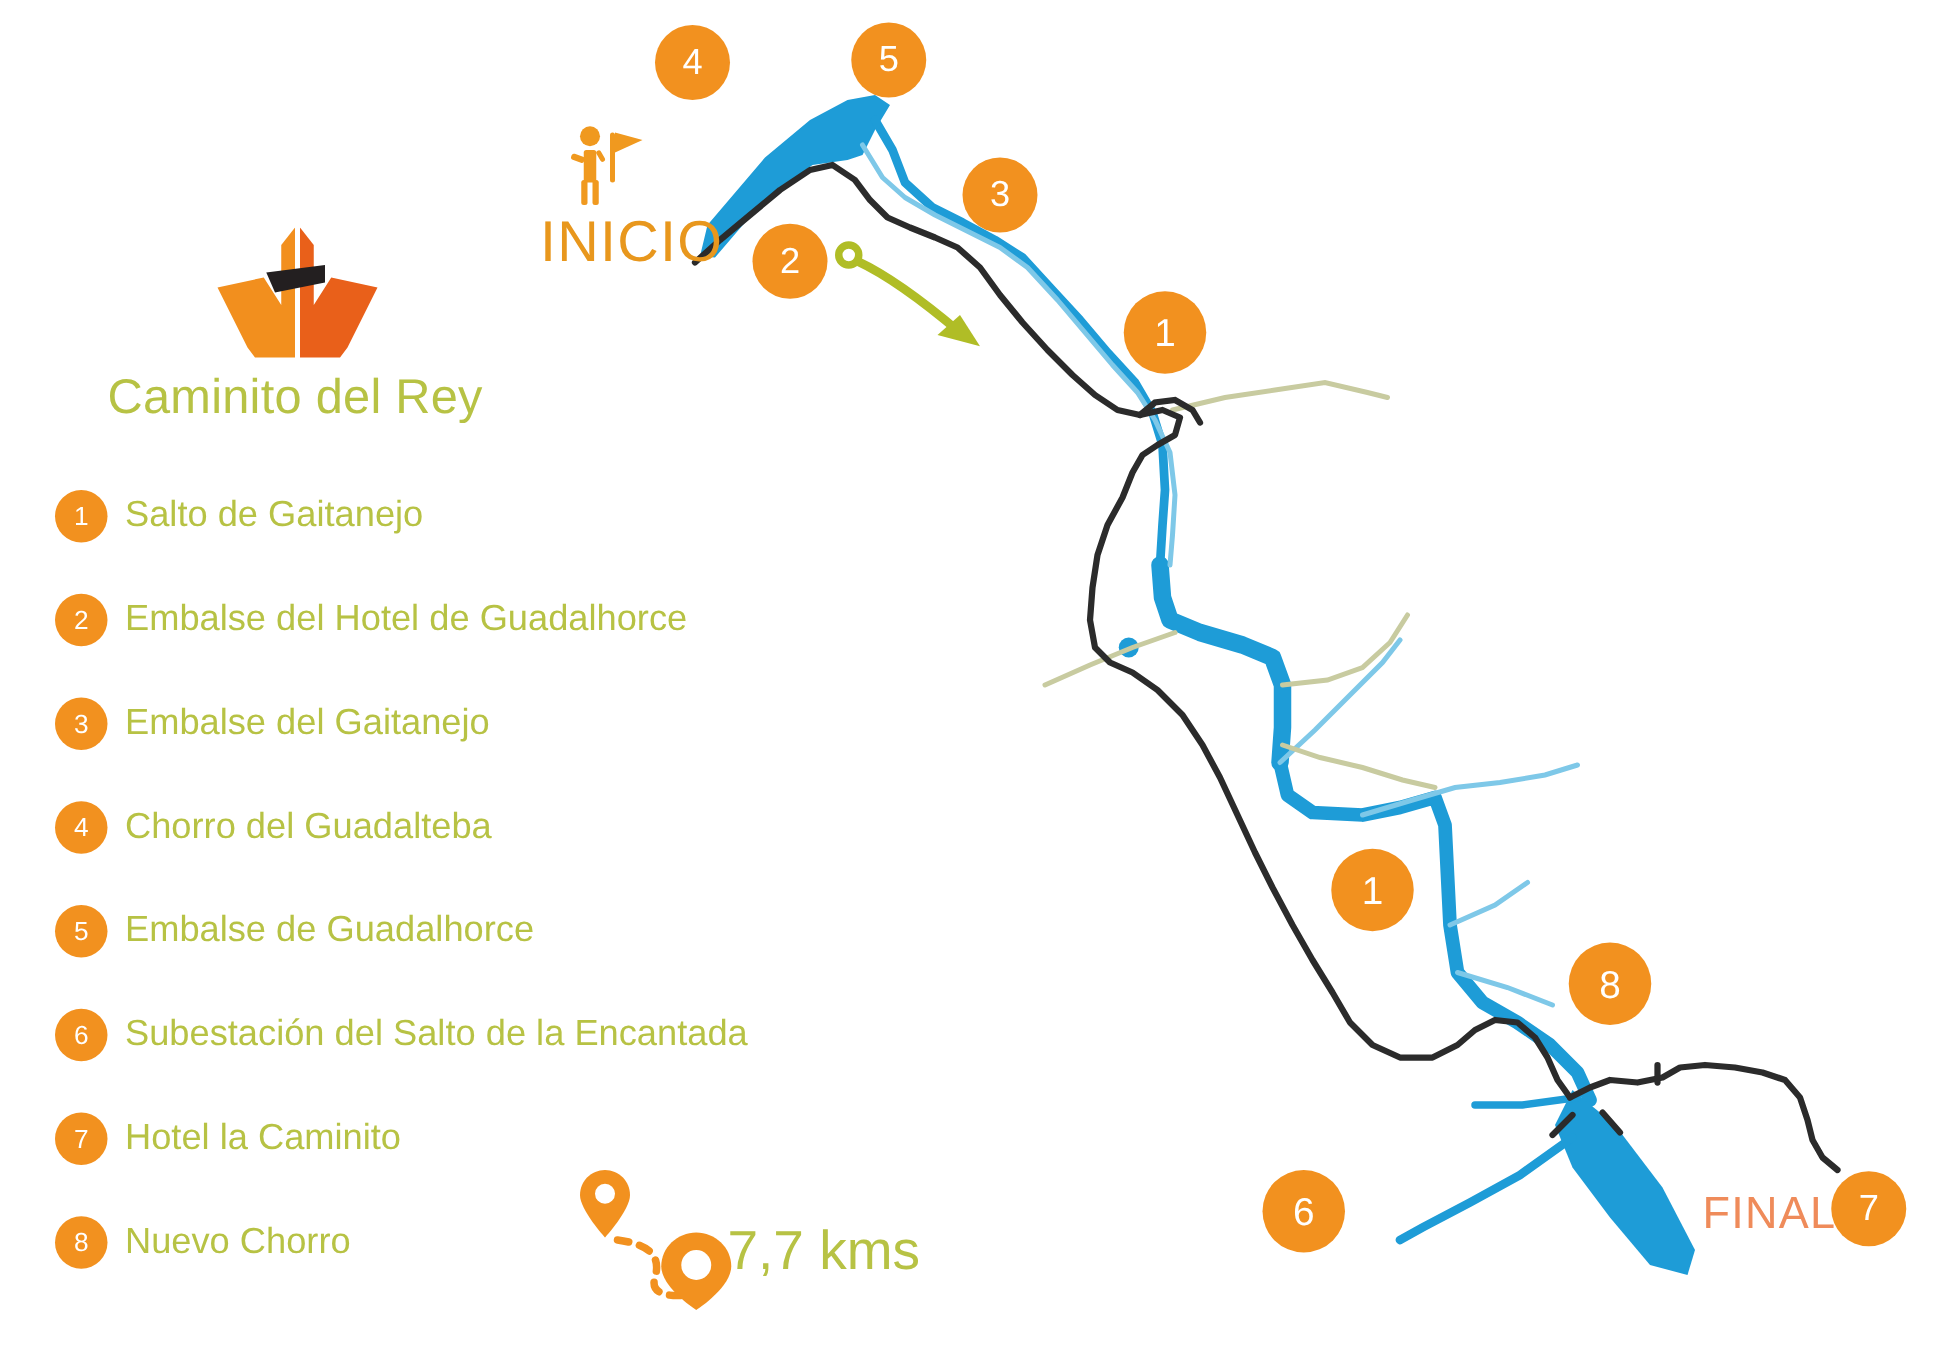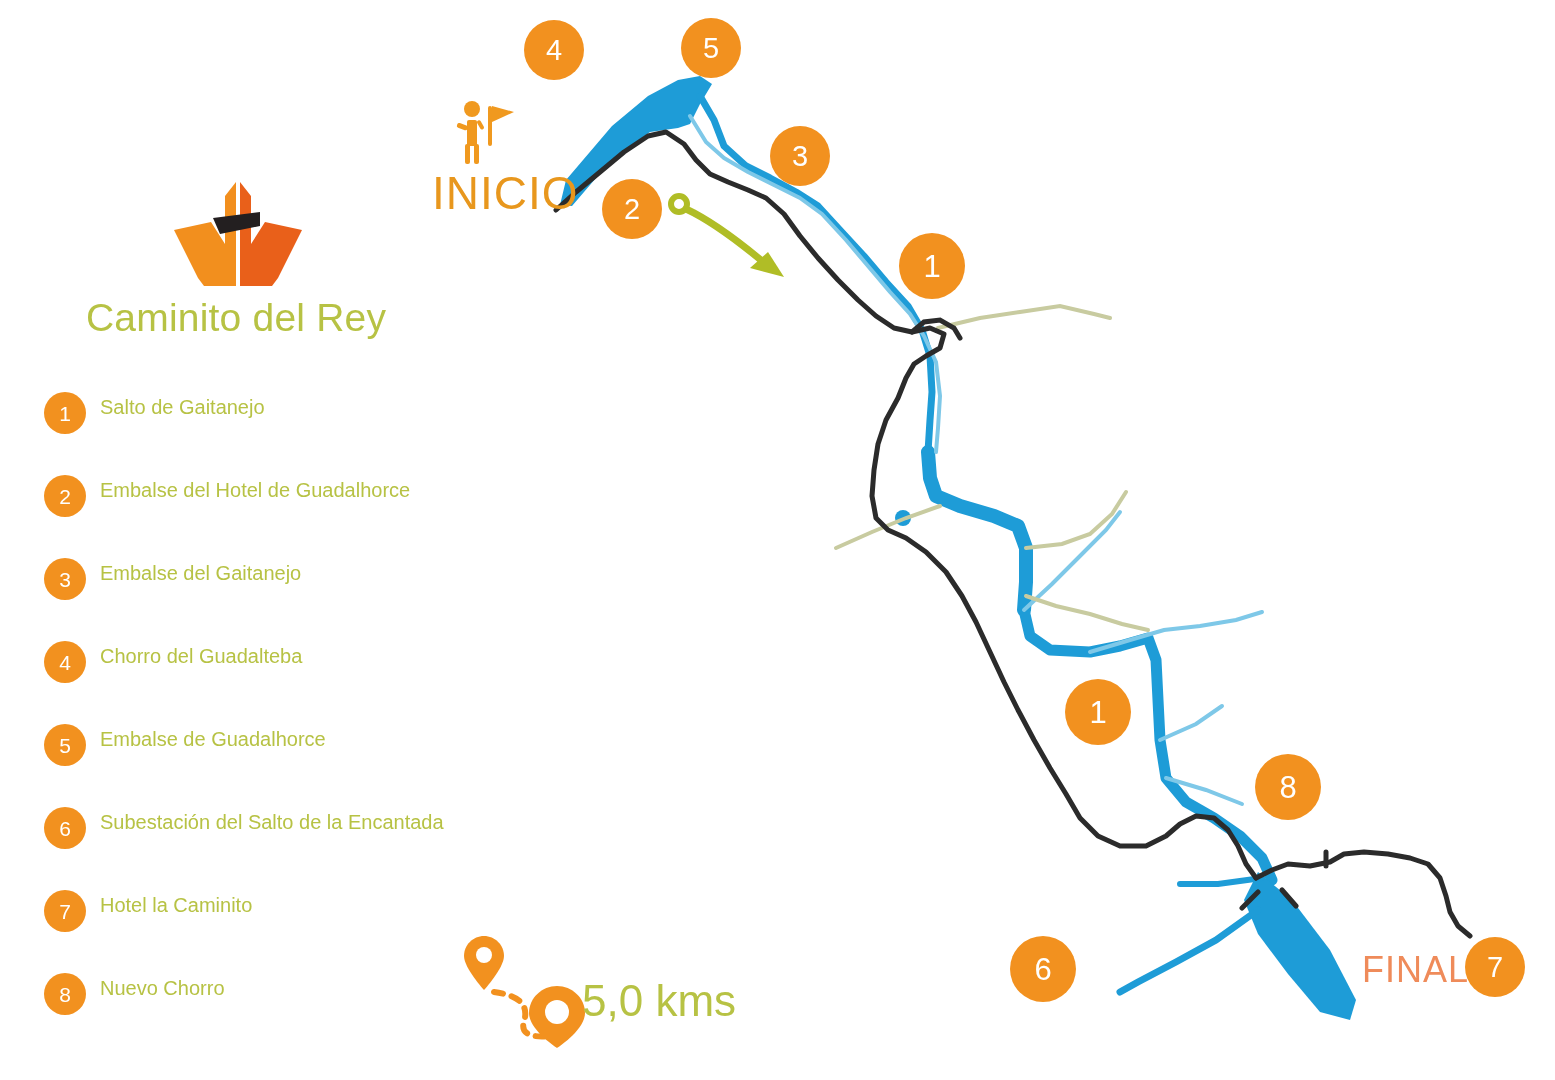--- a/index.html
+++ b/index.html
@@ -69,21 +69,21 @@
     font-size: 21px;
     display: flex;
     align-items: center;
     justify-content: center;
     box-sizing: border-box;
     line-height: 1;
   }
   .legend-label {
     margin-left: 14px;
     margin-top: 3px;
-    font-size: 20px;
+    font-size: 29px;
     color: #b7c244;
     white-space: nowrap;
     line-height: 1.2;
   }
 
   
   #distance-block {
     position: absolute;
     left: 462px;
     top: 930px;
@@ -225,21 +225,21 @@
                    C22 60, 2 38, 2 26 C2 15, 11 6, 22 6 Z" fill="#f2911f"></path>
           <circle cx="22" cy="25" r="8" fill="#ffffff"></circle>
         </g>
 
         <g>
           <path d="M95 56 C110 56, 123 68, 123 83 C123 100, 95 118, 95 118
                    C95 118, 67 100, 67 83 C67 68, 80 56, 95 56 Z" fill="#f2911f"></path>
           <circle cx="95" cy="82" r="12" fill="#ffffff"></circle>
         </g>
       </svg>
-      <div id="distance-value">5,0 kms</div>
+      <div id="distance-value">7,7 kms</div>
     </div>
   </div>
 
   <div id="map-area">
 
     <svg width="1555" height="1080" viewBox="0 0 1555 1080">
 
       <path d="M560 205 L566 180 L612 126 L648 96 L678 80 L700 76 L712 84
                L700 104 L690 124 L678 128 L650 132 L628 148 L596 178 L572 206 Z" fill="#1e9cd7"></path>
 

